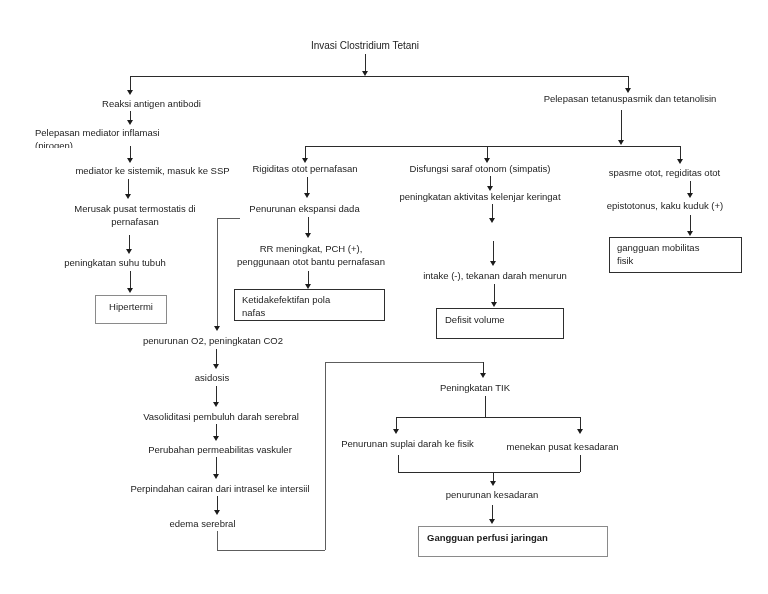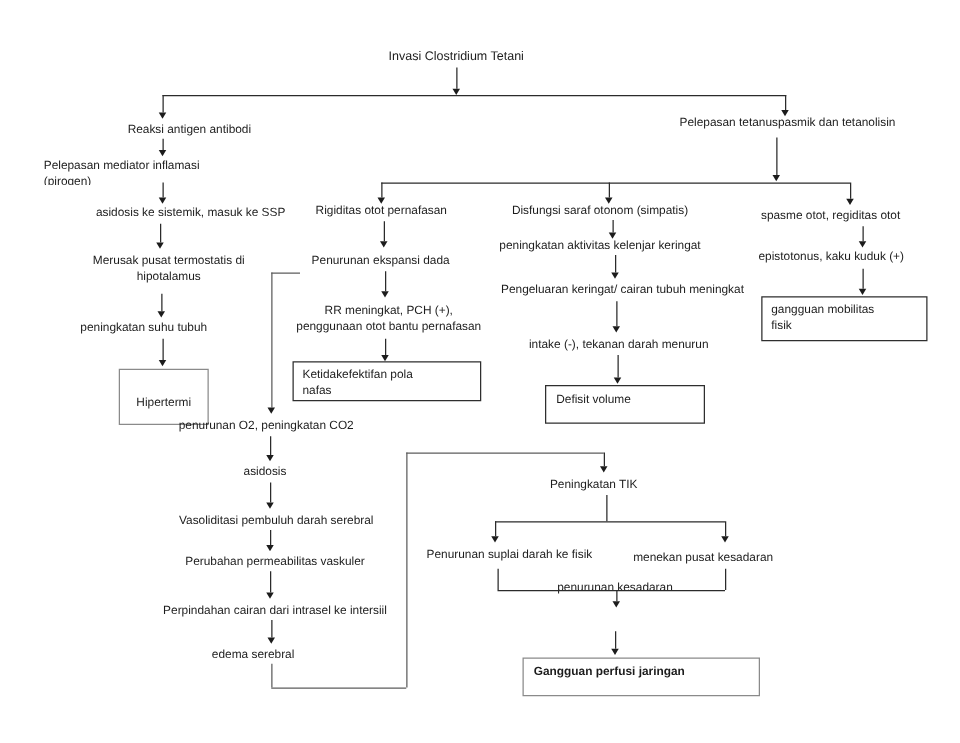--- a/index.html
+++ b/index.html
@@ -26,68 +26,67 @@
 
   <div class="t title" style="left:270px;top:39px;width:190px;">Invasi Clostridium Tetani</div>
 
   <div class="t" style="left:64px;top:97px;width:175px;">Reaksi antigen antibodi</div>
 
   <div class="t la clip" style="left:35px;top:126px;width:190px;height:22px;">
     <div>Pelepasan mediator inflamasi</div>
     <div>(pirogen)</div>
   </div>
 
-  <div class="t" style="left:45px;top:164px;width:215px;">asidosis ke sistemik, masuk ke SSP</div>
+  <div class="t" style="left:45px;top:164px;width:215px;">mediator ke sistemik, masuk ke SSP</div>
 
   <div class="t" style="left:55px;top:202px;width:160px;">
     <div>Merusak pusat termostatis di</div>
-    <div>hipotalamus</div>
+    <div>pernafasan</div>
   </div>
 
   <div class="t" style="left:35px;top:256px;width:160px;">peningkatan suhu  tubuh</div>
 
-  <div class="box b-gray" style="left:95px;top:295px;width:70px;height:23px;text-align:center;padding-top:20px;">Hipertermi</div>
+  <div class="box b-gray" style="left:95px;top:295px;width:70px;height:23px;text-align:center;padding-top:4px;">Hipertermi</div>
 
   <div class="t" style="left:525px;top:92px;width:210px;">Pelepasan tetanuspasmik dan tetanolisin</div>
 
   <div class="t" style="left:235px;top:162px;width:140px;">Rigiditas otot pernafasan</div>
   <div class="t" style="left:232px;top:202px;width:145px;">Penurunan ekspansi dada</div>
   <div class="t" style="left:220px;top:242px;width:182px;">
     <div>RR meningkat, PCH (+),</div>
     <div>penggunaan otot bantu pernafasan</div>
   </div>
   <div class="box b-dark" style="left:234px;top:289px;width:142px;height:27px;padding:3px 0 0 7px;">
     <div>Ketidakefektifan pola</div>
     <div>nafas</div>
   </div>
 
   <div class="t" style="left:390px;top:162px;width:180px;">Disfungsi saraf otonom (simpatis)</div>
   <div class="t" style="left:385px;top:190px;width:190px;">peningkatan aktivitas kelenjar keringat</div>
-  <div class="t" style="left:378px;top:225px;width:240px;">Pengeluaran keringat/ cairan tubuh meningkat</div>
   <div class="t" style="left:405px;top:269px;width:180px;">intake (-), tekanan darah menurun</div>
   <div class="box b-dark" style="left:436px;top:308px;width:118px;height:25px;padding:4px 0 0 8px;">Defisit volume</div>
 
   <div class="t" style="left:592px;top:166px;width:145px;">spasme otot, regiditas otot</div>
   <div class="t" style="left:590px;top:199px;width:150px;">epistotonus, kaku kuduk (+)</div>
   <div class="box b-dark" style="left:609px;top:237px;width:124px;height:31px;padding:3px 0 0 7px;">
     <div>gangguan mobilitas</div>
     <div>fisik</div>
   </div>
 
   <div class="t" style="left:128px;top:334px;width:170px;">penurunan O2, peningkatan CO2</div>
   <div class="t" style="left:180px;top:371px;width:64px;">asidosis</div>
   <div class="t" style="left:126px;top:410px;width:190px;">Vasoliditasi pembuluh darah serebral</div>
   <div class="t" style="left:135px;top:443px;width:170px;">Perubahan permeabilitas vaskuler</div>
   <div class="t" style="left:110px;top:482px;width:220px;">Perpindahan cairan dari intrasel ke intersiil</div>
   <div class="t" style="left:160px;top:517px;width:85px;">edema serebral</div>
 
   <div class="t" style="left:425px;top:381px;width:100px;">Peningkatan TIK</div>
   <div class="t" style="left:325px;top:437px;width:165px;">Penurunan suplai darah ke fisik</div>
   <div class="t" style="left:490px;top:440px;width:145px;">menekan pusat kesadaran</div>
-  <div class="t" style="left:428px;top:464px;width:128px;">penurunan kesadaran</div>
+  <div class="t" style="left:428px;top:488px;width:128px;">penurunan kesadaran</div>
   <div class="box b-gray" style="left:418px;top:526px;width:180px;height:25px;padding:4px 0 0 8px;font-weight:bold;">Gangguan perfusi jaringan</div>
 
   <div class="vl" style="left:365px;top:54px;height:17px;"></div>
   <div class="ah" style="left:362px;top:71px;"></div>
   <div class="hl" style="left:130px;top:76px;width:499px;"></div>
   <div class="vl" style="left:130px;top:76px;height:14px;"></div>
   <div class="ah" style="left:127px;top:90px;"></div>
   <div class="vl" style="left:628px;top:76px;height:12px;"></div>
   <div class="ah" style="left:625px;top:88px;"></div>
 

